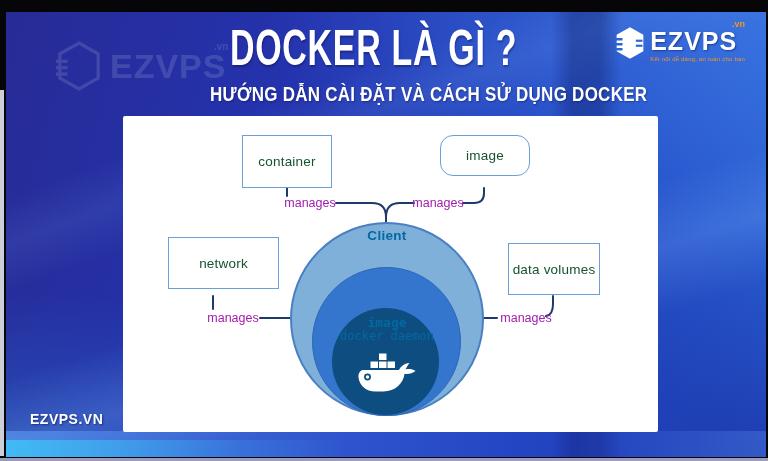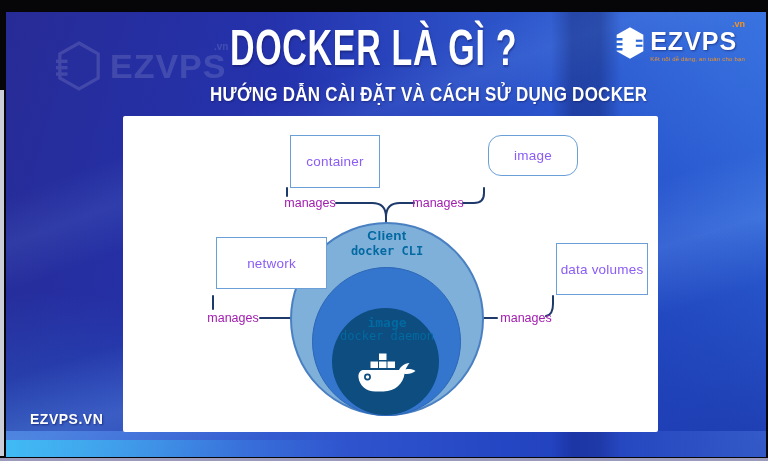--- a/index.html
+++ b/index.html
@@ -52,21 +52,21 @@
   .logo-name{color:#fff;font-weight:bold;font-size:25px;letter-spacing:1px;line-height:1;
     text-shadow:1px 1px 2px rgba(10,20,90,.5);}
   .logo-tld{position:absolute;top:-4px;right:0;color:#f7941d;font-weight:bold;font-size:9px;}
   .logo-tagline{color:#f7941d;font-size:6px;letter-spacing:.2px;margin-top:2px;white-space:nowrap;}
 
   
   .panel{position:absolute;left:117px;top:104px;width:535px;height:316px;background:#ffffff;
     z-index:3;border-radius:2px;}
   .dbox{position:absolute;box-sizing:border-box;border:1.5px solid #6b9fd8;background:#fff;
     display:flex;align-items:center;justify-content:center;
-    color:#8b5cf6;font-size:13.5px;letter-spacing:.2px;margin-left:48px;}
+    color:#14532d;font-size:13.5px;letter-spacing:.2px;}
   .box-container{left:119px;top:19px;width:90px;height:53px;}
   .box-image{left:317px;top:19px;width:90px;height:41px;border-radius:13px;}
   .box-network{left:45px;top:121px;width:111px;height:52px;}
   .box-datavolumes{left:385px;top:127px;width:92px;height:52px;text-align:right;}
   .manages{position:absolute;width:56px;text-align:center;color:#a21caf;font-size:12.5px;}
   .m1{left:159px;top:80px;}
   .m2{left:287px;top:80px;}
   .m3{left:82px;top:195px;}
   .m4{left:375px;top:195px;}
   .connectors{position:absolute;left:0;top:0;z-index:0;}
@@ -141,21 +141,20 @@
         <path d="M137 202 H168"></path>
         <path d="M360 202 H374"></path>
         <path d="M430 180 V188 Q430 199 423 200"></path>
       </g>
     </svg>
 
     <div class="circle c-outer"></div>
     <div class="circle c-middle"></div>
     <div class="circle c-inner"></div>
     <div class="ctext t-client">Client</div>
-    <div class="ctext t-cli">docker CLI</div>
     <div class="ctext t-server">image</div>
     <div class="ctext t-daemon">docker daemon</div>
 
     <svg class="whale" width="70" height="46" viewBox="0 0 70 46">
       <g fill="#ffffff">
         <rect x="25" y="1.5" width="7.5" height="6.5"></rect>
         <rect x="16.5" y="9.5" width="7.5" height="6.5"></rect>
         <rect x="25" y="9.5" width="7.5" height="6.5"></rect>
         <rect x="33.5" y="9.5" width="7.5" height="6.5"></rect>
         <path d="M9 18 L45 18 C46.5 14.5 50 11.5 55.5 11 C53.5 13.5 52.5 15.5 51.5 17.5 C54.5 16.5 58.5 17 61.5 19 C58.5 21.5 54 22.5 50.5 21.8 C49.5 31.5 41 39.5 29.5 39.5 L21.5 39.5 C12 39.5 5.5 33.5 4.5 25.5 C4 21.5 6 18.5 9 18 Z"></path>

